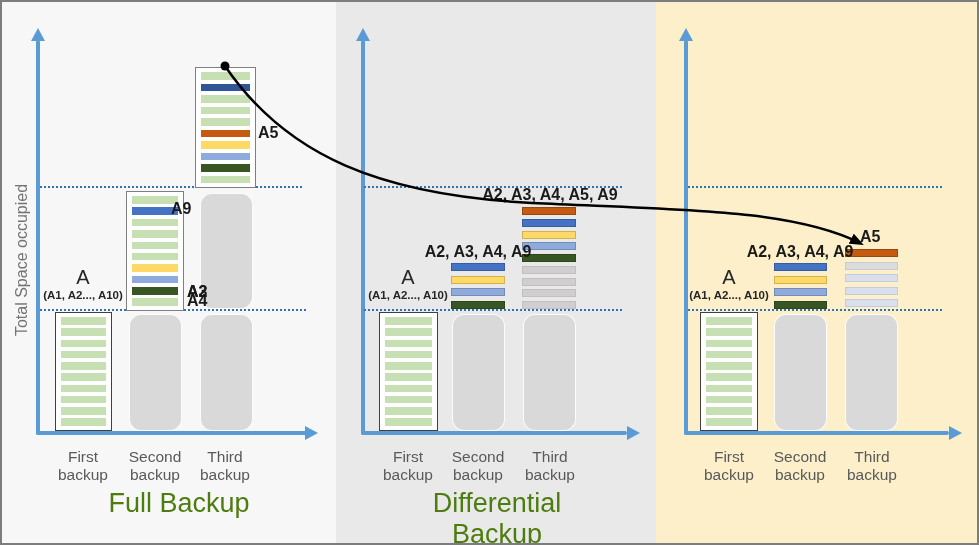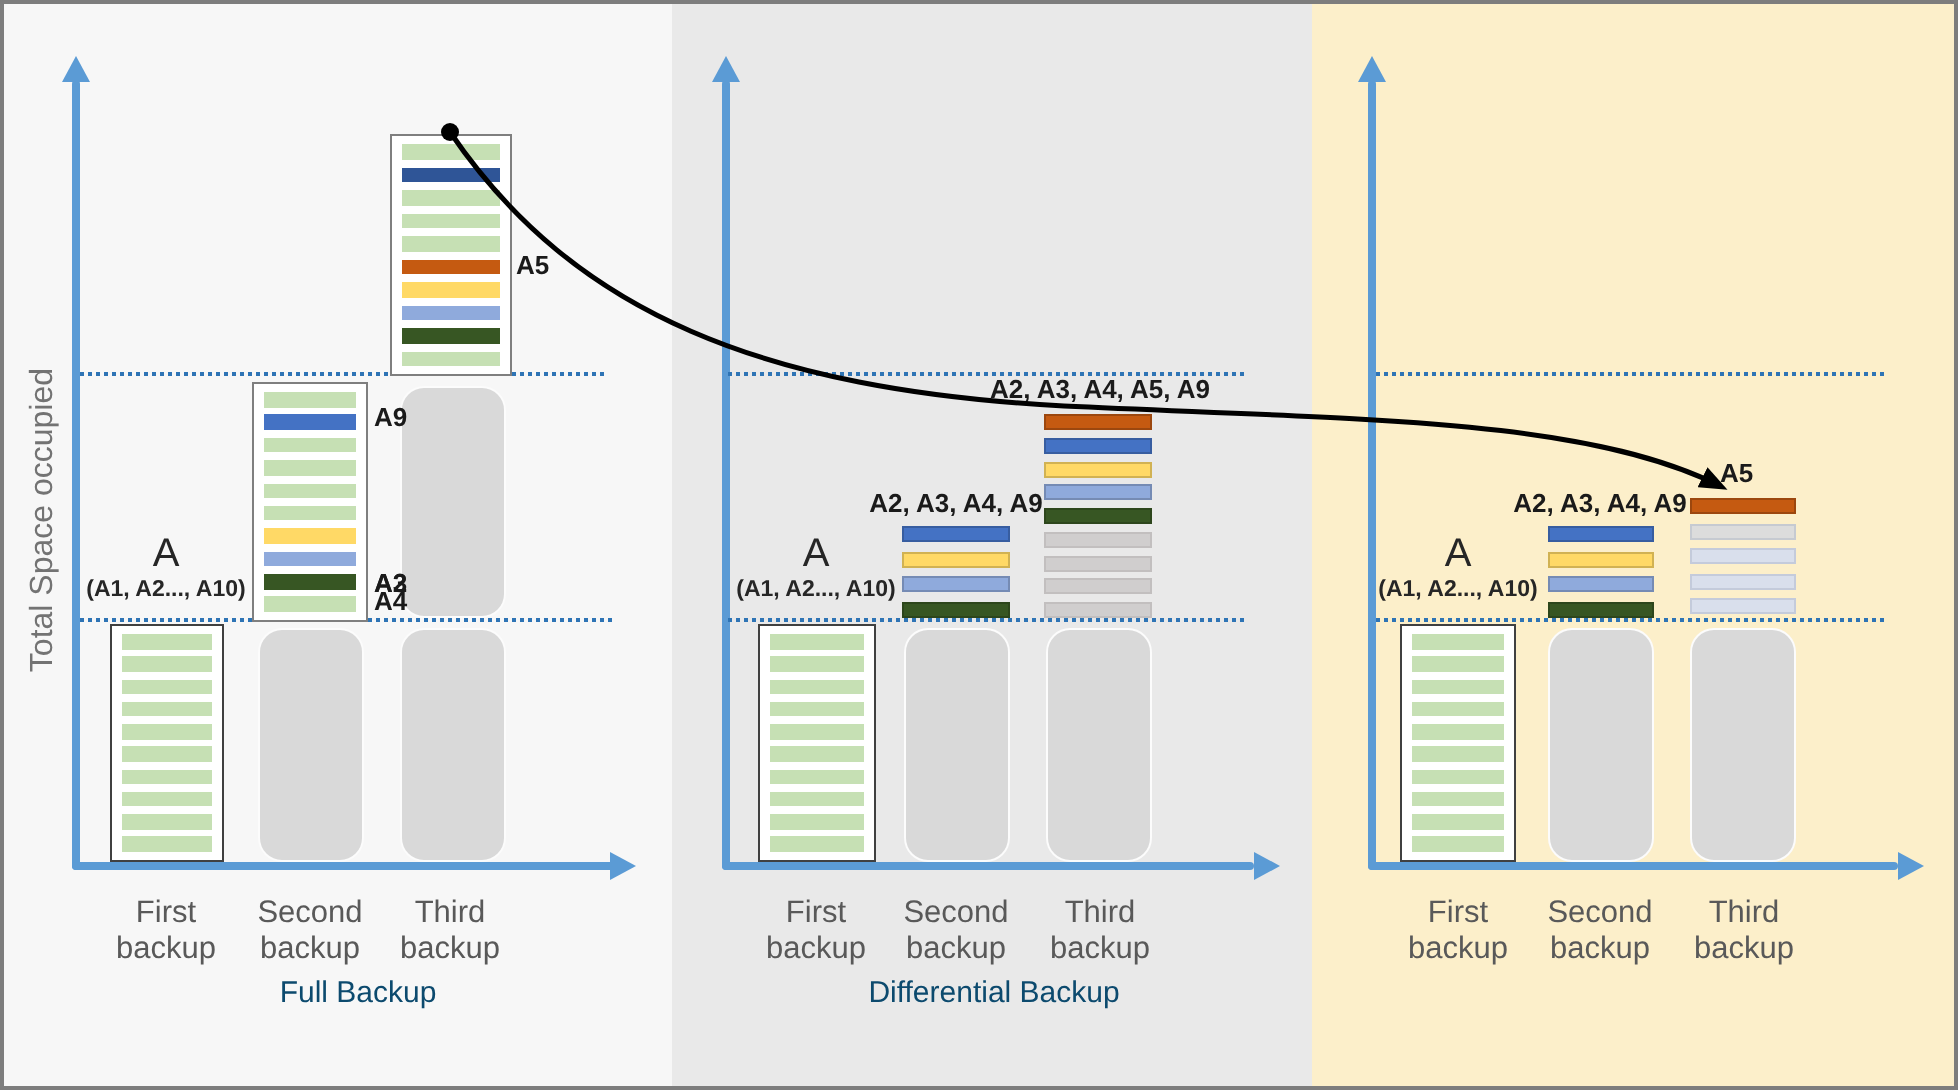--- a/index.html
+++ b/index.html
@@ -20,24 +20,24 @@
   .stack .stripe{height:8px;flex:none;box-sizing:border-box;}
   .stack .s-orange{border:1px solid #9c470e;}
   .stack .s-gray{border:1px solid #c2bfbf;}
   .stack .s-lightgray{border:1px solid #c6cad1;}
   .stack .s-bluegray{border:1px solid #c4cbdb;}
   .stack .s-blue,.stack .s-yellow,.stack .s-lightblue,.stack .s-darkgreen{border:1px solid rgba(0,0,0,0.18);}
   .slab{position:absolute;background:#d9d9d9;border:1px solid rgba(255,255,255,0.9);border-radius:12px;box-sizing:border-box;}
   
   .a-label{position:absolute;font-size:20px;color:#262626;text-align:center;}
   .a-sub{position:absolute;font-size:11.5px;font-weight:600;color:#262626;text-align:center;white-space:nowrap;}
-  .ann{position:absolute;font-size:13px;font-weight:600;color:#1a1a1a;line-height:12px;white-space:nowrap;}
+  .ann{position:absolute;font-size:16px;font-weight:600;color:#1a1a1a;line-height:12px;white-space:nowrap;}
   .ann.ctr{text-align:center;}
   .xlabel{position:absolute;width:84px;text-align:center;font-size:15.5px;line-height:18px;color:#595959;}
-  .ptitle{position:absolute;text-align:center;font-size:15px;color:#0c4a6e;}
+  .ptitle{position:absolute;text-align:center;font-size:27px;color:#4d7c0f;}
   .yaxis-label{position:absolute;left:-80px;top:249px;width:200px;text-align:center;font-size:16px;color:#737373;transform:rotate(-90deg);}
   svg.overlay{position:absolute;left:0;top:0;pointer-events:none;}
 </style>
 </head>
 <body>
 
 <div class="frame">
 
   <div class="panel" style="left: 0px; width: 334px; background: rgb(247, 247, 247);"></div>
   <div class="panel" style="left: 334px; width: 320px; background: rgb(233, 233, 233);"></div>
@@ -101,21 +101,21 @@
       <span class="stripe s-orange" style="background: rgb(197, 90, 17);"></span>
       <span class="stripe s-yellow" style="background: rgb(255, 217, 102);"></span>
       <span class="stripe s-lightblue" style="background: rgb(143, 170, 220);"></span>
       <span class="stripe s-darkgreen" style="background: rgb(55, 86, 35);"></span>
       <span class="stripe s-green" style="background: rgb(198, 224, 180);"></span>
     </div>
   <div class="slab" style="left: 198px; top: 191px; width: 53px; height: 116px; background: rgb(217, 217, 217);"></div>
   <div class="slab" style="left: 198px; top: 312px; width: 53px; height: 117px; background: rgb(217, 217, 217);"></div>
   <div class="a-label" style="left:56px;top:264px;width:50px;">A</div>
   <div class="a-sub" style="left:36px;top:287px;width:90px;">(A1, A2..., A10)</div>
-  <div class="ann" style="left:185px;top:201px;">A9</div>
+  <div class="ann" style="left:169px;top:201px;">A9</div>
   <div class="ann" style="left:185px;top:261px;margin-top:32px;">A4</div>
   <div class="ann" style="left:185px;top:264px;margin-top:20px;">A3</div>
   <div class="ann" style="left:185px;top:284px;">A2</div>
   <div class="ann" style="left:256px;top:125px;">A5</div>
   <div class="xlabel" style="left:39px;top:446px;">First backup</div>
   <div class="xlabel" style="left:111px;top:446px;">Second backup</div>
   <div class="xlabel" style="left:181px;top:446px;">Third backup</div>
   <div class="ptitle" style="left:77px;top:486px;width:200px;">Full Backup</div>
 
   <div class="bar dark" style="left:377px;top:310px;width:59px;height:119px;">

